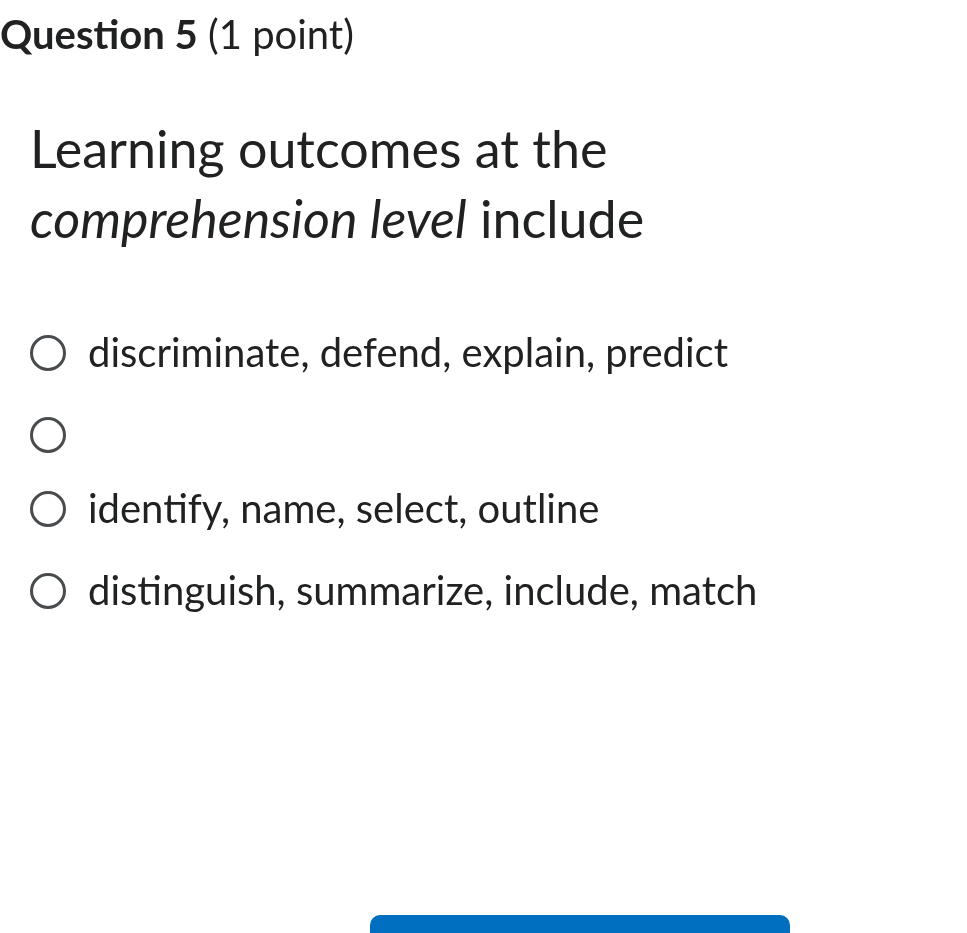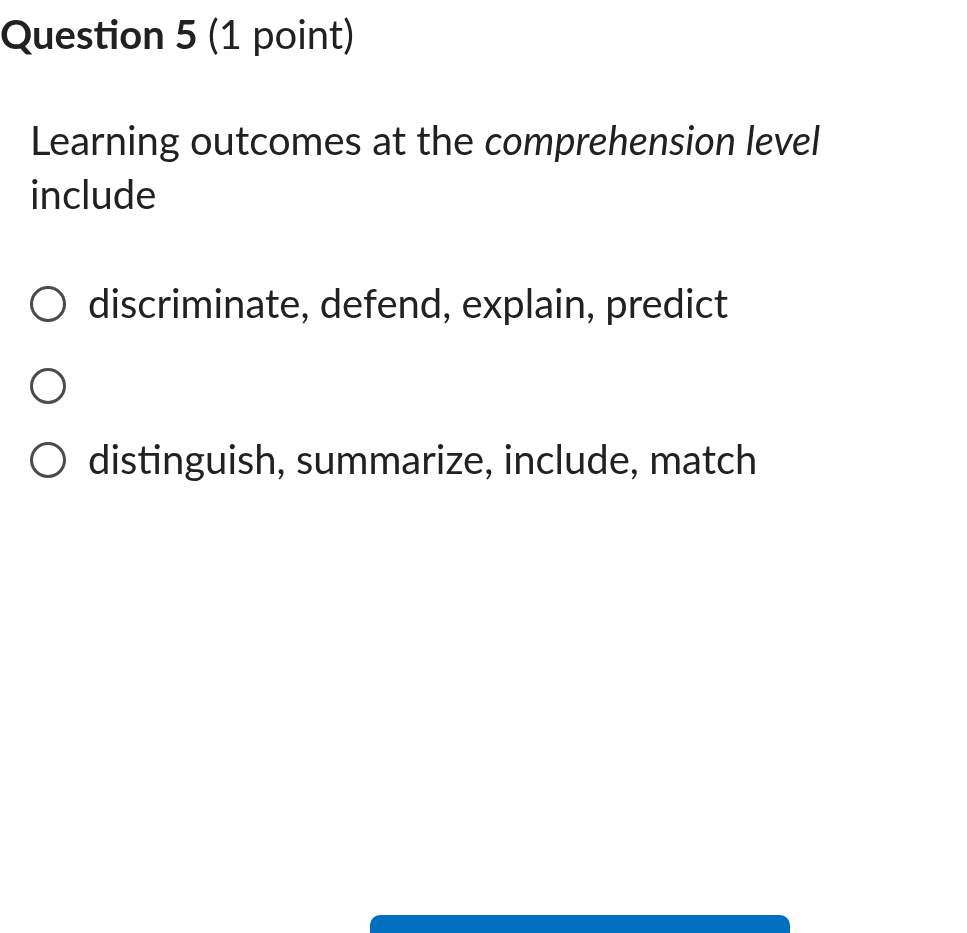--- a/index.html
+++ b/index.html
@@ -27,30 +27,30 @@
   }
   .question-header .qnum {
     font-weight: 700;
   }
   .question-header .points {
     font-weight: 400;
   }
   .stem {
     margin-top: 55px;
     margin-left: 30px;
-    font-size: 40px;
+    font-size: 52px;
     line-height: 1.35;
     max-width: 860px;
     color: #202122;
   }
   .stem .italic {
     font-style: italic;
   }
   .options {
-    margin-top: 55px;
+    margin-top: 72px;
     margin-left: 30px;
   }
   .option {
     display: flex;
     align-items: flex-start;
     margin-bottom: 28px;
     max-width: 900px;
   }
   .radio {
     flex: 0 0 auto;
@@ -97,18 +97,22 @@
   <div class="options">
     <div class="option">
       <div class="radio"></div>
       <div class="option-text">discriminate, defend, explain, predict</div>
     </div>
     <div class="option">
       <div class="radio"></div>
     </div>
     <div class="option">
       <div class="radio"></div>
+      <div class="option-text">identify, name, select, outline</div>
+    </div>
+    <div class="option">
+      <div class="radio"></div>
       <div class="option-text">distinguish, summarize, include, match</div>
     </div>
   </div>
 
   <div class="bottom-button"></div>
 </div>
 
 </body></html>

